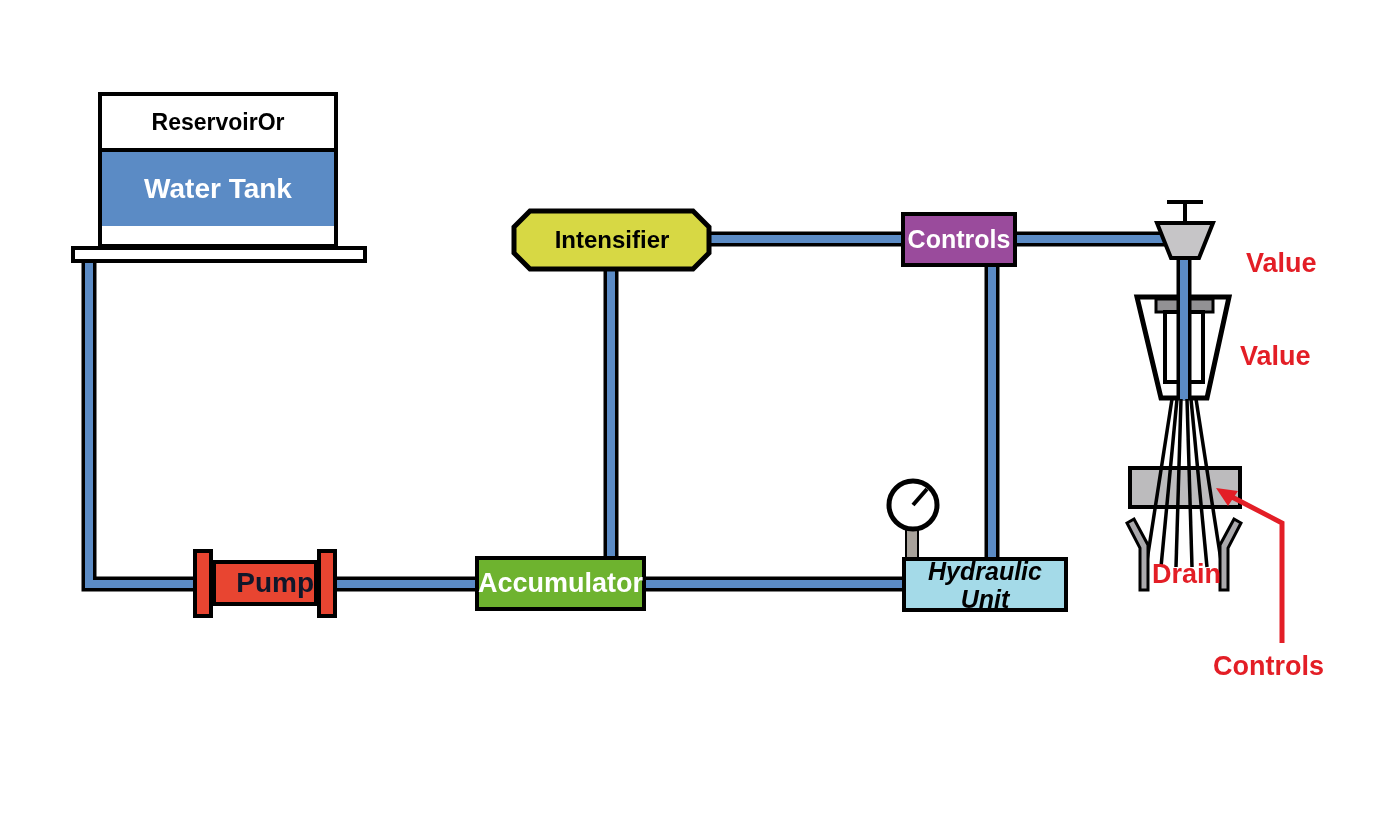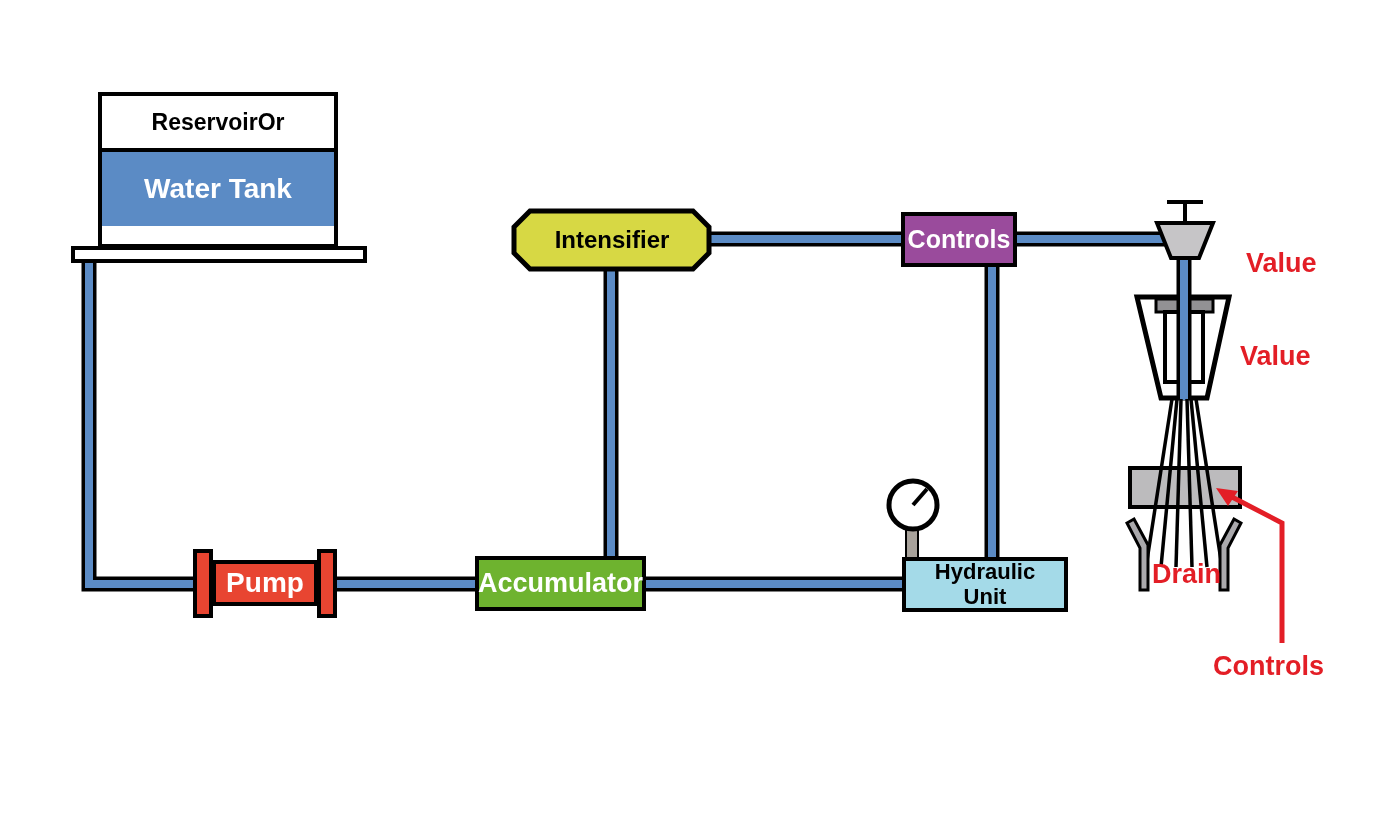--- a/index.html
+++ b/index.html
@@ -7,27 +7,27 @@
     position:relative;width:1378px;height:818px;background:#ffffff;overflow:hidden;
     font-family:"Liberation Sans", sans-serif;
   }
   .canvas svg{position:absolute;left:0;top:0;}
   .box{position:absolute;box-sizing:border-box;border:4px solid #000;display:flex;align-items:center;justify-content:center;font-weight:bold;text-align:center;}
   
   .tank{position:absolute;left:98px;top:92px;width:240px;height:156px;box-sizing:border-box;border:4px solid #000;background:#fff;}
   .tank-top{height:52px;display:flex;flex-direction:row;align-items:center;justify-content:center;font-weight:bold;font-size:23px;color:#000;line-height:1.15;}
   .tank-bottom{height:74px;border-top:4px solid #000;background:#5b8bc5;display:flex;align-items:center;justify-content:center;font-weight:bold;font-size:28px;color:#fff;}
   
-  .pump-body{left:212px;top:560px;width:106px;height:46px;background:#e84531;color:#ffffff;font-size:28px;z-index:3;}
+  .pump-body{left:212px;top:560px;width:106px;height:46px;background:#e84531;color:#0f172a;font-size:28px;z-index:3;justify-content:flex-end;}
   .pump-flange{position:absolute;box-sizing:border-box;border:4px solid #000;background:#e84531;width:20px;height:69px;top:549px;z-index:4;}
   .pump-flange.left{left:193px;}
   .pump-flange.right{left:317px;}
   
   .intensifier{left:475px;top:556px;width:171px;height:55px;background:#6eb32f;color:#fff;font-size:27px;}
-  .hydraulic{left:902px;top:557px;width:166px;height:55px;background:#a4dae8;color:#000;font-size:22px;line-height:1.12;flex-direction:column;}
+  .hydraulic{left:902px;top:557px;width:166px;height:55px;background:#a4dae8;color:#000;font-size:25px;line-height:1.12;flex-direction:column;font-style:italic;}
   .controls{left:901px;top:212px;width:116px;height:55px;background:#9a4b9c;color:#fff;font-size:25px;text-align:right;}
   .accumulator-label{position:absolute;left:514px;top:211px;width:196px;height:58px;display:flex;align-items:center;justify-content:center;font-weight:bold;font-size:24px;color:#000;z-index:3;}
   
   .red-label{position:absolute;color:#e31e26;font-weight:bold;font-size:27px;white-space:nowrap;}
   .value-label{left:1246px;top:216px;margin-top:32px;}
   .nozzle-label{left:1240px;top:341px;}
   .drain-label{left:1152px;top:559px;}
   .workpiece-label{left:1213px;top:651px;}
   .main-title{position:absolute;left:0;width:1378px;top:701px;text-align:center;color:#e31e26;font-weight:bold;font-size:45px;letter-spacing:1px;}
 </style>

